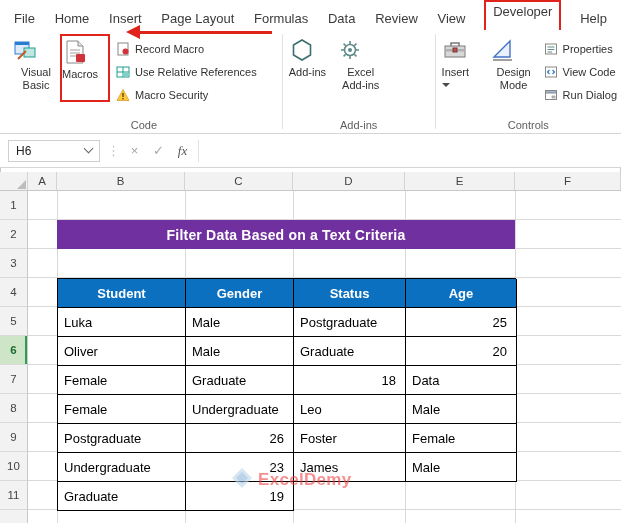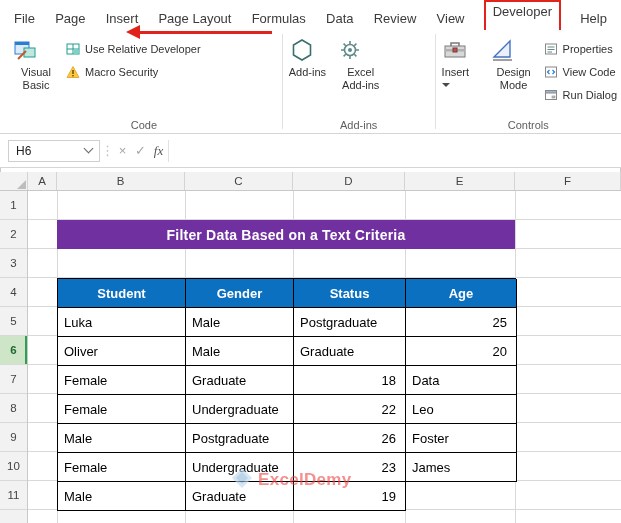--- a/index.html
+++ b/index.html
@@ -42,21 +42,21 @@
   }
   .bigbtn.macros { border:2px solid #e0241b; width:50px; }
   .icon26 { width:26px; height:26px; flex:0 0 auto; }
   .smallcol { display:flex; flex-direction:column; gap:6px; margin:6px 0 0 6px; }
   .smallbtn { display:flex; align-items:center; gap:5px; font-size:11px; color:#323130; height:17px; white-space:nowrap; cursor:default; }
   .icon14 { width:14px; height:14px; flex:0 0 auto; }
   .caret { width:0; height:0; border-left:4px solid transparent; border-right:4px solid transparent; border-top:4px solid #4a4a4a; margin-top:1px; }
   
   .formulabar {
     position:absolute; left:0; top:134px; width:621px; height:34px;
-    display:flex; align-items:center; gap:1px; padding:0 4px 0 8px;
+    display:flex; align-items:center; gap:7px; padding:0 4px 0 8px;
     background:#fff; border-bottom:1px solid #d5d5d5;
   }
   .namebox {
     width:92px; height:22px; border:1px solid #d0cece; background:#fff;
     display:flex; align-items:center; justify-content:space-between;
     padding:0 7px; font-size:12px; color:#222;
   }
   .chev { width:7px; height:7px; border-right:1.5px solid #666; border-bottom:1.5px solid #666; transform:rotate(45deg); margin-top:-4px; }
   .dots { color:#c0bebc; font-size:13px; letter-spacing:-1px; }
   .fbtn { font-size:13px; color:#a6a6a6; width:17px; text-align:center; cursor:default; }
@@ -117,21 +117,21 @@
   .ann-arrow .head { position:absolute; left:0; top:0; width:0; height:0; border-top:7px solid transparent; border-bottom:7px solid transparent; border-right:14px solid #e0241b; }
   .ann-arrow .shaft { position:absolute; left:12px; top:5.5px; right:0; height:3px; background:#e0241b; }
 </style>
 </head>
 <body>
 
 <div class="screen">
 
   <div class="tabbar">
     <span class="tab">File</span>
-    <span class="tab">Page</span>
+    <span class="tab">Home</span>
     <span class="tab">Insert</span>
     <span class="tab">Page Layout</span>
     <span class="tab">Formulas</span>
     <span class="tab">Data</span>
     <span class="tab">Review</span>
     <span class="tab">View</span>
     <span class="tab developer"><span class="dev-inner">Developer</span></span>
     <span class="tab">Help</span>
   </div>
 
@@ -142,31 +142,53 @@
         <span class="icon26">
           <svg viewBox="0 0 26 26" width="26" height="26">
             <rect x="3" y="5" width="14" height="12" fill="#dcebf7" stroke="#2b7cd3"></rect>
             <rect x="3" y="5" width="14" height="3" fill="#2b7cd3"></rect>
             <rect x="12" y="11" width="11" height="9" fill="#bfe6e0" stroke="#1e9e8e"></rect>
             <path d="M6 22 L14 14" stroke="#c05a28" stroke-width="2"></path>
           </svg>
         </span>
         <span>Visual Basic</span>
       </div>
+      <div class="bigbtn macros">
+        <span class="icon26">
+          <svg viewBox="0 0 26 26" width="26" height="26">
+            <path d="M5 2 h11 l5 5 v17 h-16 z" fill="#fff" stroke="#8a8886"></path>
+            <path d="M16 2 v5 h5" fill="#e8e8e8" stroke="#8a8886"></path>
+            <line x1="8" y1="11" x2="18" y2="11" stroke="#a19f9d"></line>
+            <line x1="8" y1="14" x2="18" y2="14" stroke="#a19f9d"></line>
+            <line x1="8" y1="17" x2="14" y2="17" stroke="#a19f9d"></line>
+            <rect x="14" y="15" width="9" height="8" rx="1" fill="#d13438"></rect>
+          </svg>
+        </span>
+        <span>Macros</span>
+      </div>
       <div class="smallcol">
+        <div class="smallbtn">
+          <span class="icon14">
+            <svg viewBox="0 0 14 14" width="14" height="14">
+                <rect x="2" y="1" width="10" height="12" fill="#fff" stroke="#8a8886"></rect>
+                <circle cx="9.5" cy="9.5" r="3" fill="#d13438"></circle>
+              </svg>
+          </span>
+          <span>Record Macro</span>
+        </div>
         <div class="smallbtn">
           <span class="icon14">
             <svg viewBox="0 0 14 14" width="14" height="14">
                 <rect x="1" y="2" width="12" height="10" fill="#fff" stroke="#1e9e8e"></rect>
                 <line x1="7" y1="2" x2="7" y2="12" stroke="#1e9e8e"></line>
                 <line x1="1" y1="7" x2="13" y2="7" stroke="#1e9e8e"></line>
                 <rect x="7.5" y="7.5" width="5" height="4" fill="#7fd0c8"></rect>
               </svg>
           </span>
-          <span>Use Relative Developer</span>
+          <span>Use Relative References</span>
         </div>
         <div class="smallbtn">
           <span class="icon14">
             <svg viewBox="0 0 14 14" width="14" height="14">
                 <path d="M7 1.5 L13 12.5 H1 Z" fill="#ffc83d" stroke="#d8a028" stroke-width="0.8"></path>
                 <rect x="6.3" y="5" width="1.4" height="4" fill="#5a4a00"></rect>
                 <rect x="6.3" y="10" width="1.4" height="1.4" fill="#5a4a00"></rect>
               </svg>
           </span>
           <span>Macro Security</span>
@@ -326,21 +348,20 @@
       <div class="cell">Graduate</div>
       <div class="cell num">20</div>
 
       <div class="cell">Female</div>
       <div class="cell">Graduate</div>
       <div class="cell num">18</div>
 
       <div class="cell">Data</div>
       <div class="cell">Female</div>
       <div class="cell">Undergraduate</div>
-      <div class="cell num">22</div>
 
       <div class="cell">Leo</div>
       <div class="cell">Male</div>
       <div class="cell">Postgraduate</div>
       <div class="cell num">26</div>
 
       <div class="cell">Foster</div>
       <div class="cell">Female</div>
       <div class="cell">Undergraduate</div>
       <div class="cell num">23</div>

